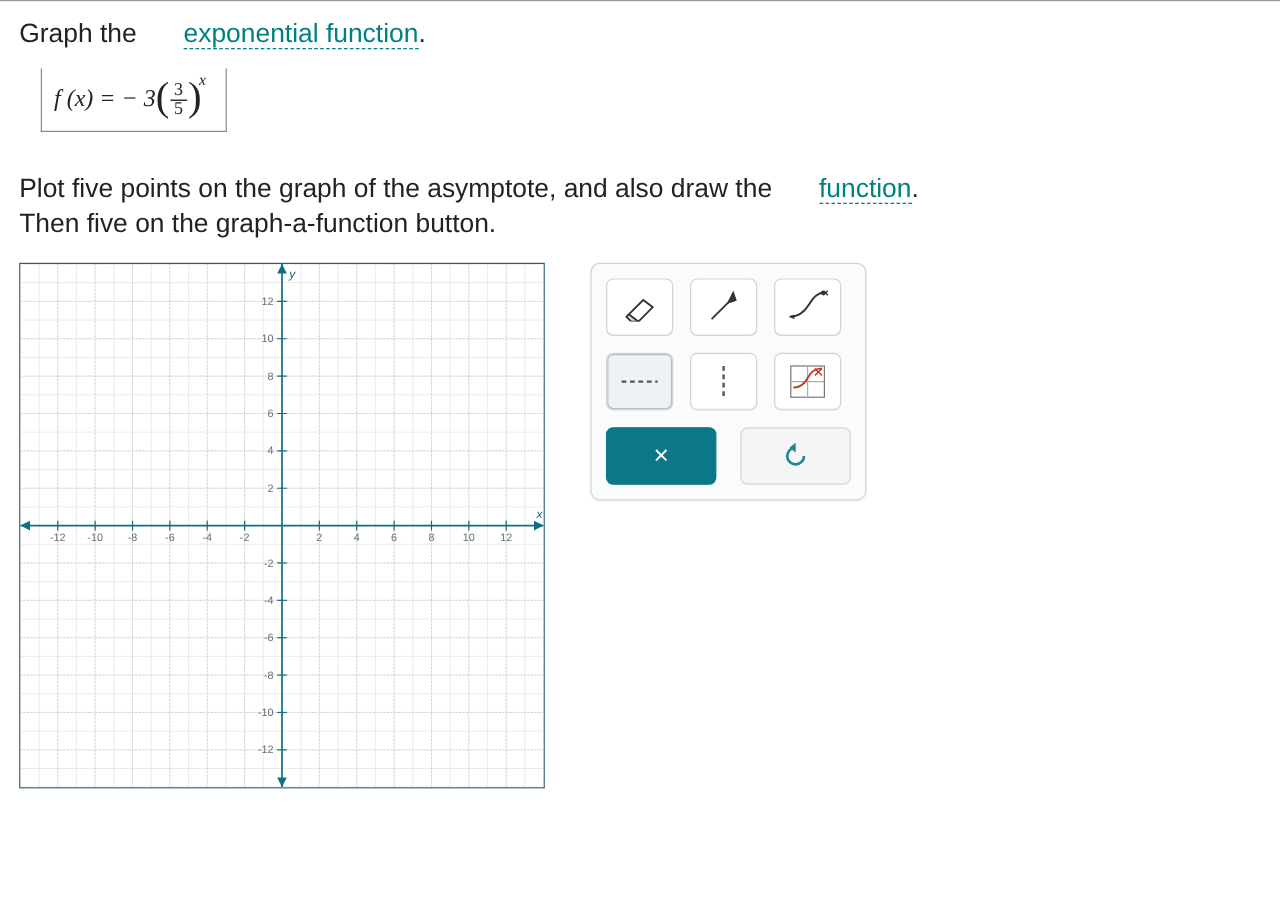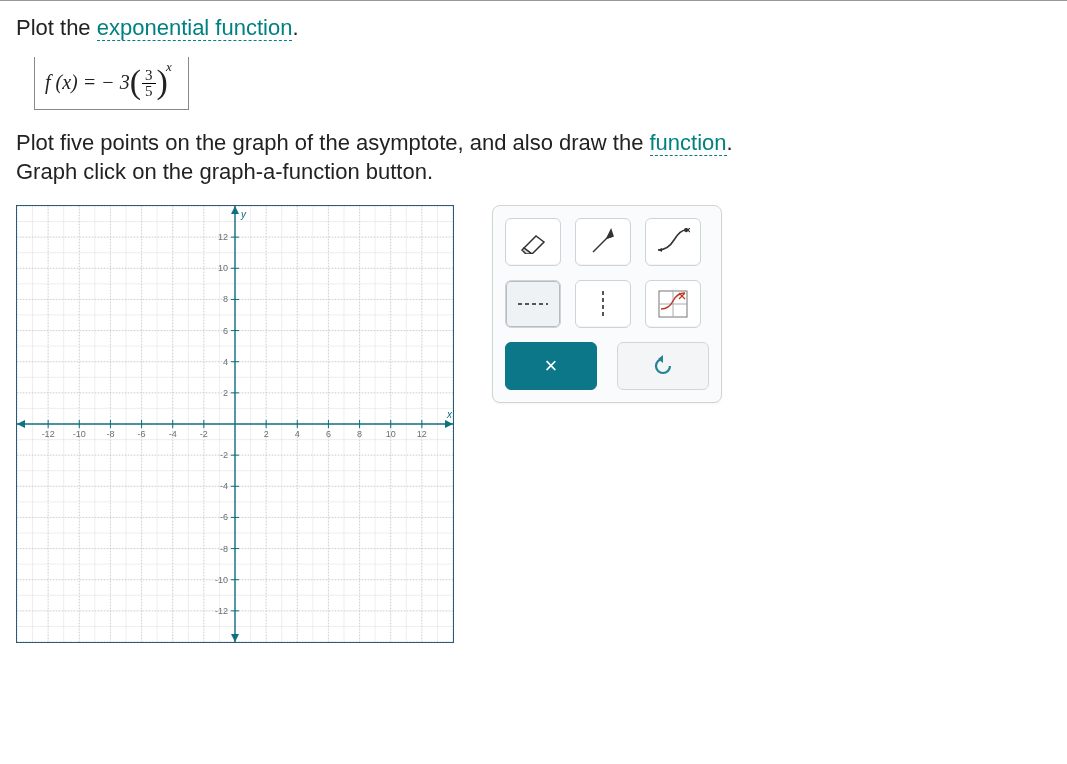--- a/index.html
+++ b/index.html
@@ -11,27 +11,28 @@
     color: #222;
     background: #fff;
     border-top: 1px solid #999;
     width: 1067px;
   }
   .prompt-line { margin: 4px 0 10px 0; line-height: 1.35; }
   a.glossary {
     color: #008080;
     text-decoration: none;
     border-bottom: 1px dashed #008080;
+    margin-left: 33px;
   }
   .formula-box {
     display: inline-block;
     border: 1px solid #888;
     border-top: none;
     padding: 8px 14px 6px 10px;
-    margin: 4px 0 14px 18px;
+    margin: 4px 0 28px 18px;
     font-family: "Times New Roman", serif;
     font-style: italic;
     font-size: 20px;
   }
   .formula-box .frac {
     display: inline-block;
     text-align: center;
     vertical-align: middle;
     font-style: normal;
     font-size: 15px;
@@ -102,31 +103,31 @@
     opacity: .9;
   }
 </style>
 </head>
 <body>
 
 
 
 
 <div class="prompt-line">
-  <span>Plot the </span><a href="#" class="glossary">exponential function</a><span>.</span>
+  <span>Graph the </span><a href="#" class="glossary">exponential function</a><span>.</span>
 </div>
 
 <div class="formula-box">
   <span>f (x) = − 3</span><span class="paren">(</span><span class="frac"><span class="num">3</span><span class="den">5</span></span><span class="paren">)</span><sup>x</sup>
 </div>
 
 <div class="prompt-line">
   <span>Plot five points on the graph of the asymptote, and also draw the </span><a href="#" class="glossary">function</a><span>.</span>
   <br>
-  <span>Graph click on the graph-a-function button.</span>
+  <span>Then five on the graph-a-function button.</span>
 </div>
 
 <div class="work-area">
 
   <div class="graph-panel">
     <svg id="graph-svg" width="436" height="436" viewBox="0 0 436 436" style="display:block">
         <line x1="0" y1="0" x2="0" y2="436" stroke="#dfe3e6" stroke-width="0.6"></line>
         <line x1="15.571428571428571" y1="0" x2="15.571428571428571" y2="436" stroke="#dfe3e6" stroke-width="0.6"></line>
         <line x1="31.142857142857142" y1="0" x2="31.142857142857142" y2="436" stroke="#dfe3e6" stroke-width="0.6"></line>
         <line x1="46.71428571428571" y1="0" x2="46.71428571428571" y2="436" stroke="#dfe3e6" stroke-width="0.6"></line>

